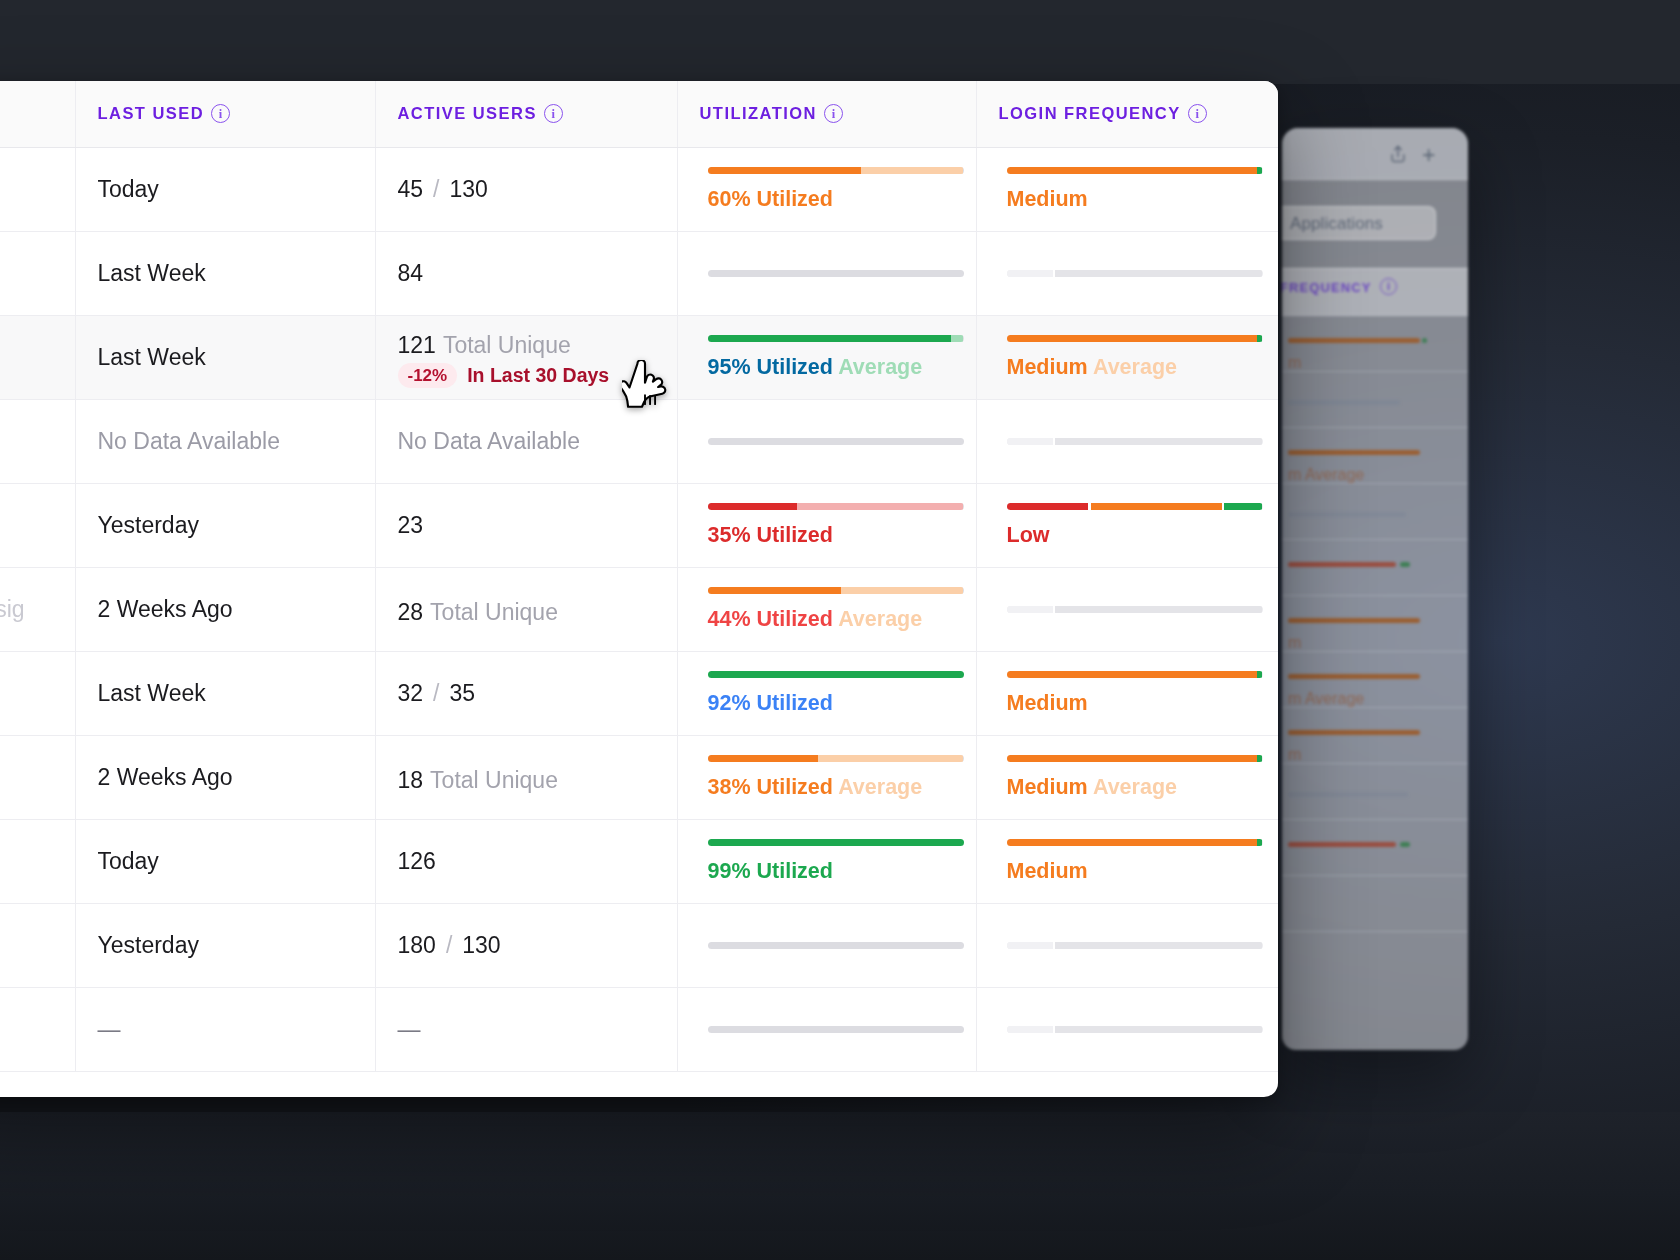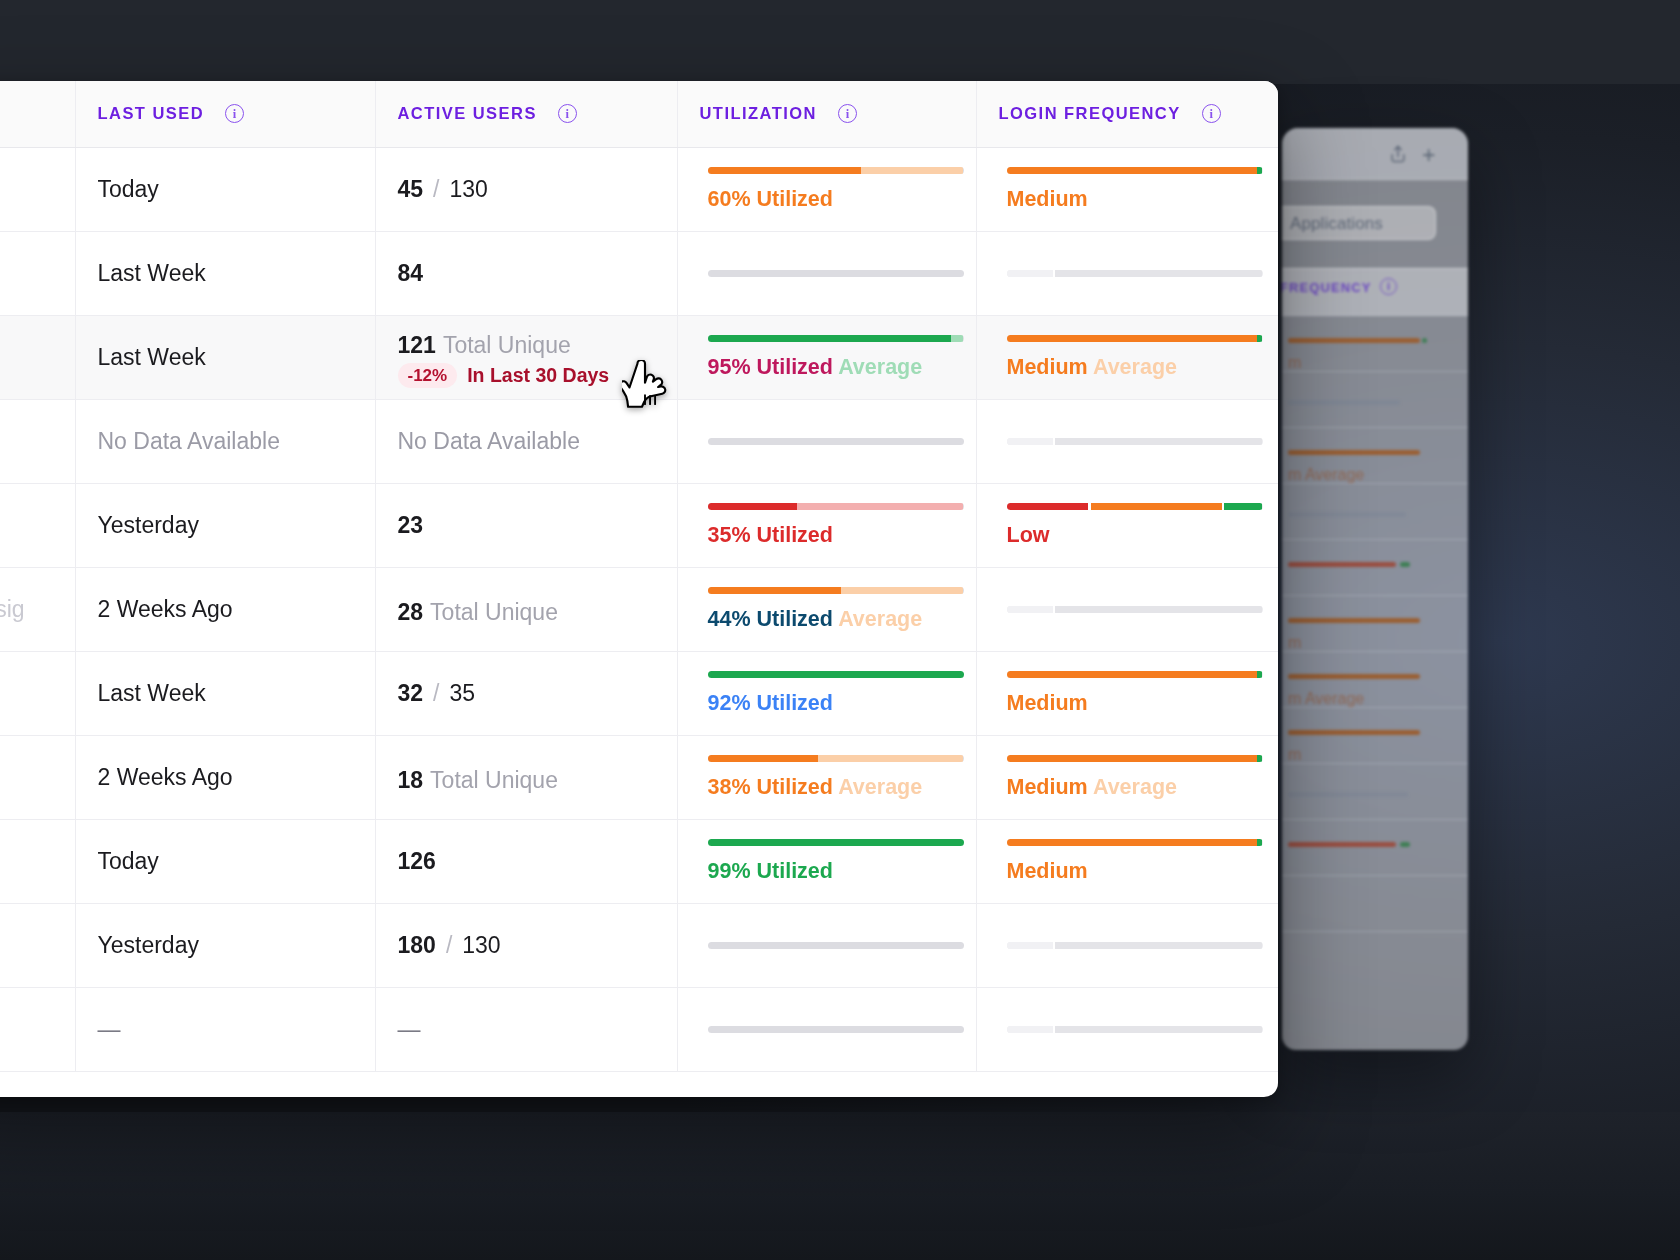--- a/index.html
+++ b/index.html
@@ -121,21 +121,21 @@
     border-bottom: 1px solid #e8e8ec;
     border-right: 1px solid #ededf1;
     font-size: 16.5px;
     font-weight: 700;
     letter-spacing: 1.45px;
     color: #6d1fe0;
     white-space: nowrap;
   }
   thead th:last-child { border-right: none; }
 
-  .hd-wrap { display: inline-flex; align-items: center; gap: 21px; }
+  .hd-wrap { display: inline-flex; align-items: center; gap: 7px; }
   .info-icon {
     display: inline-flex; align-items: center; justify-content: center;
     width: 19px; height: 19px; border-radius: 50%;
     border: 1.7px solid #8a52ee;
     color: #8a52ee; font-size: 12.5px; font-weight: 700;
     font-family: "Liberation Serif", serif;
     letter-spacing: 0;
     line-height: 1;
     flex: none;
   }
@@ -149,21 +149,21 @@
     font-size: 23px;
     color: #1b1b1f;
     white-space: nowrap;
   }
   tbody td:last-child { border-right: none; }
   tbody tr.hl td { background: #f8f8f9; }
 
   .muted { color: #9b9ba6; }
   .insigfrag { color: #c9c9d1; font-size: 23px; }
 
-  .num { font-weight: 700; text-align: center; }
+  .num { font-weight: 400; text-align: center; }
   .slash { color: #b9b9c2; margin: 0 3px; font-weight: 400; }
   .denom { font-weight: 400; color: #1b1b1f; }
   .unit { color: #a3a3ad; font-weight: 400; margin-top: 6px; }
   .dash { color: #7a7a85; font-size: 23px; }
 
   .badge-row { display: flex; align-items: center; gap: 10px; margin-top: 4px; }
   .pct-badge {
     background: #fdeaee; color: #b4112f;
     font-size: 17px; font-weight: 700;
     padding: 4px 10px; border-radius: 13px;
@@ -369,21 +369,21 @@
                   <span class="pct-badge">-12%</span>
                   <span class="badge-note">In Last 30 Days</span>
                 </div>
               </div>
             </td>
             <td class="barcell">
               <div class="bar">
                 <div class="seg" style="width:95%;background:#1ca84f"></div>
                 <div class="seg" style="width:5%;background:#9fdcb6"></div>
               </div>
-              <div class="bartext"><span style="color:#be185d">95% Utilized</span> <span class="avg" style="color:#9fdcb6">Average</span></div>
+              <div class="bartext"><span style="color:#0369a1">95% Utilized</span> <span class="avg" style="color:#9fdcb6">Average</span></div>
             </td>
             <td class="barcell">
               <div class="bar light">
                 <div class="seg" style="width:98%;background:#f57c1f"></div>
                 <div class="seg" style="width:2%;background:#1ca84f"></div>
               </div>
               <div class="bartext"><span style="color:#f57c1f">Medium</span> <span class="avg" style="color:#fbcfa8">Average</span></div>
             </td>
           </tr>
           <tr>
@@ -446,21 +446,21 @@
                   <span class="num">28</span>
                   <span class="unit">Total Unique</span>
                 </div>
               </div>
             </td>
             <td class="barcell">
               <div class="bar">
                 <div class="seg" style="width:52%;background:#f57c1f"></div>
                 <div class="seg" style="width:48%;background:#fbcfa8"></div>
               </div>
-              <div class="bartext"><span style="color:#0c4a6e">44% Utilized</span> <span class="avg" style="color:#fbcfa8">Average</span></div>
+              <div class="bartext"><span style="color:#ef4444">44% Utilized</span> <span class="avg" style="color:#fbcfa8">Average</span></div>
             </td>
             <td class="barcell">
               <div class="bar light">
                 <div class="seg" style="width:18%;background:#f1f1f4"></div>
                 <div class="seg" style="width:1%;background:#ffffff"></div>
                 <div class="seg" style="width:81%;background:#e4e4e8"></div>
               </div>
             </td>
           </tr>
           <tr>

